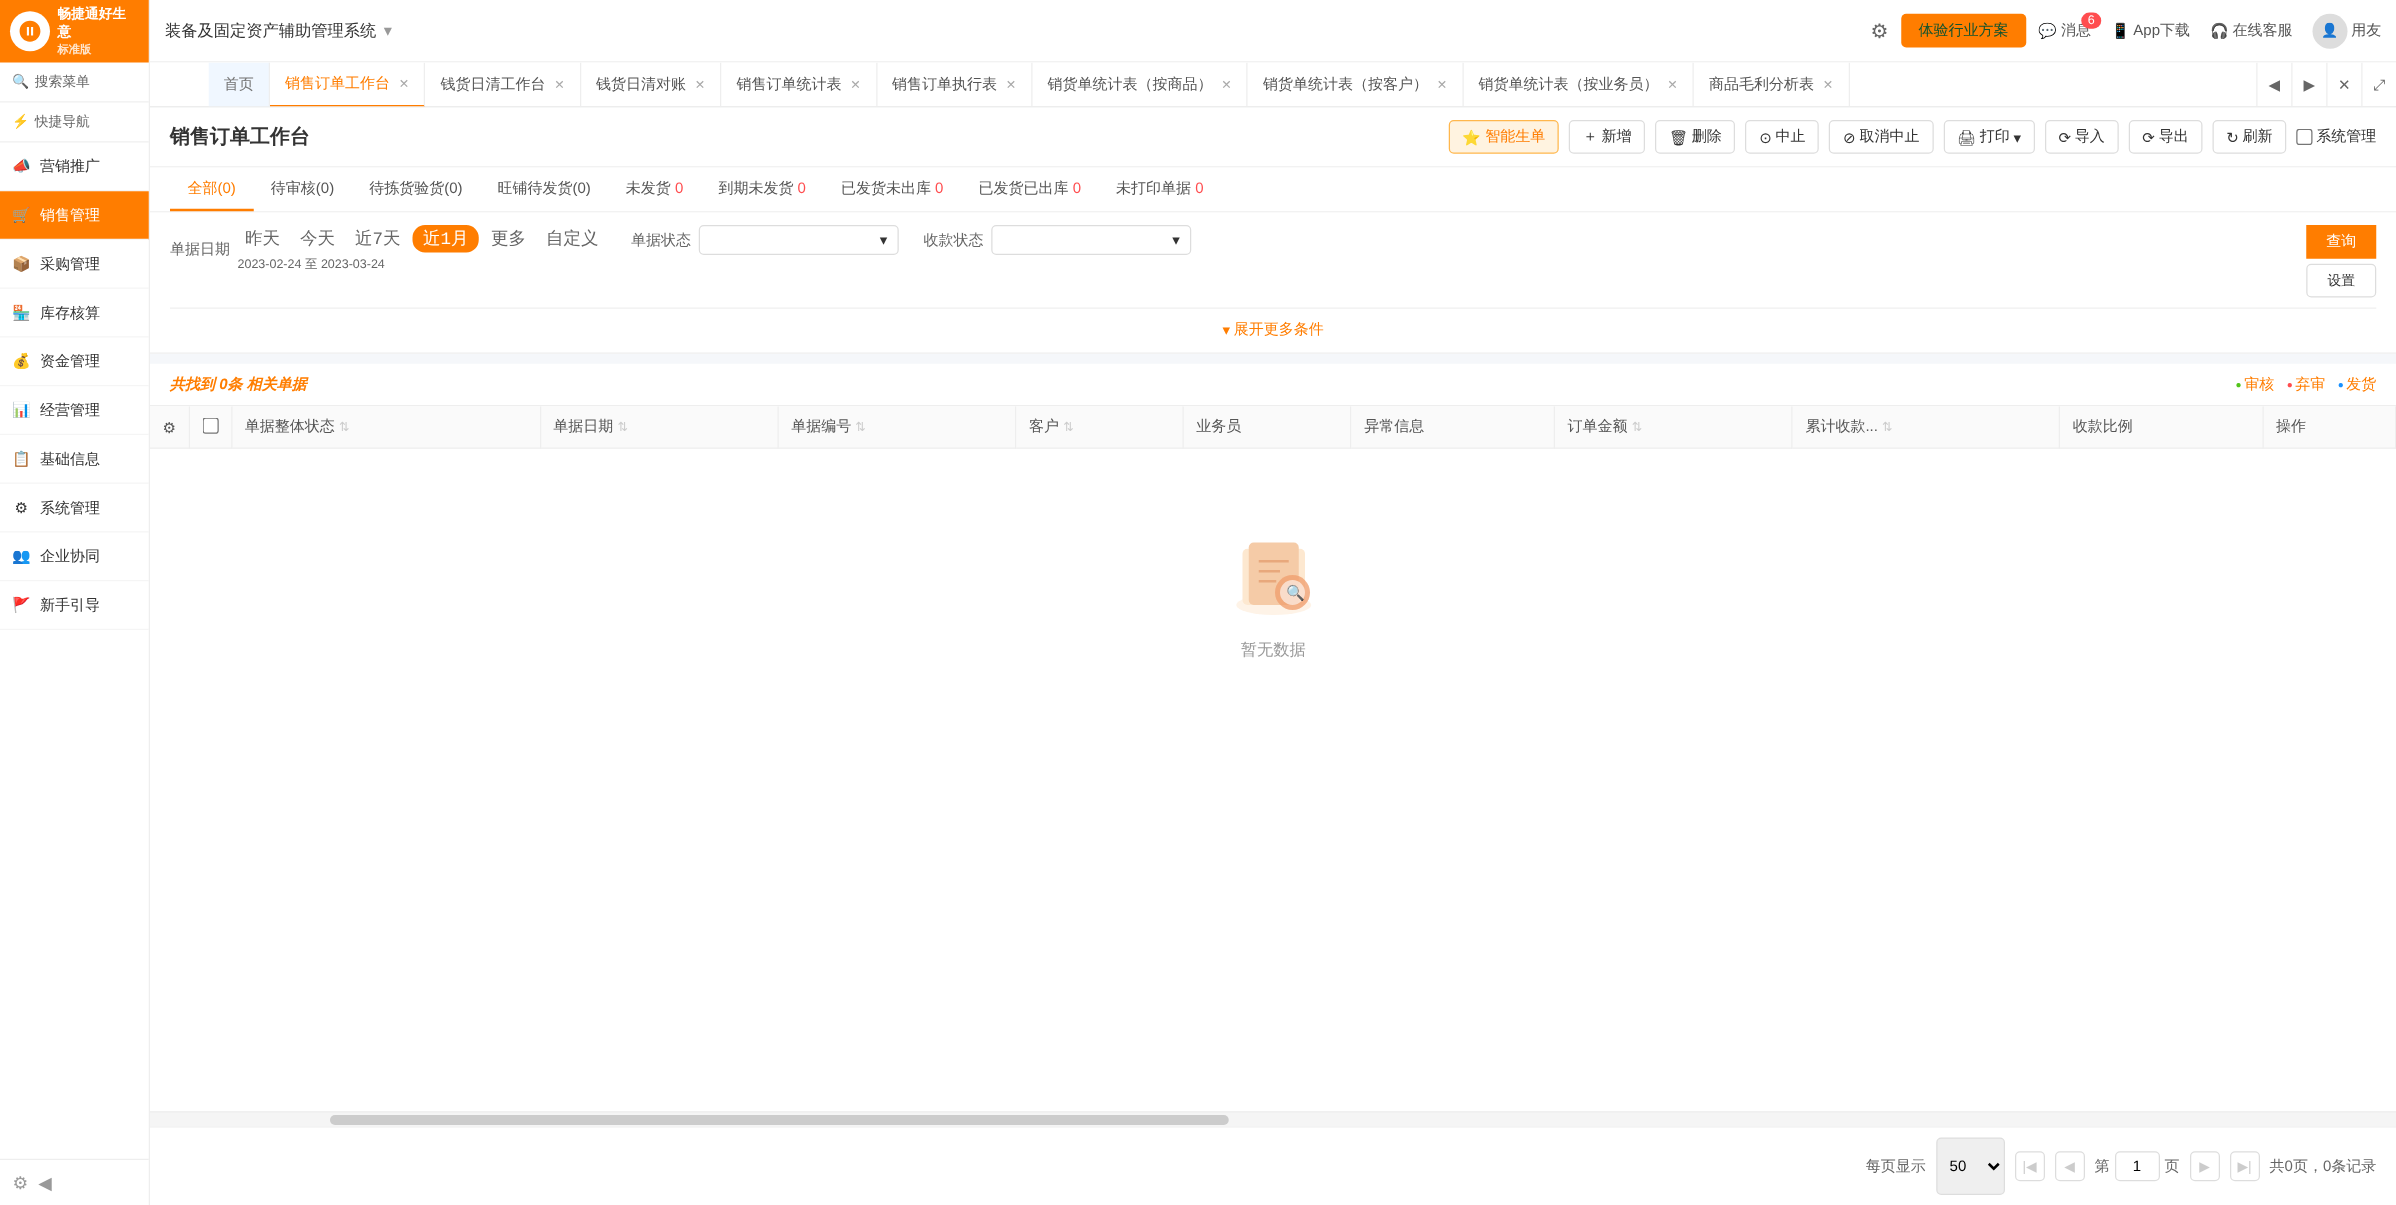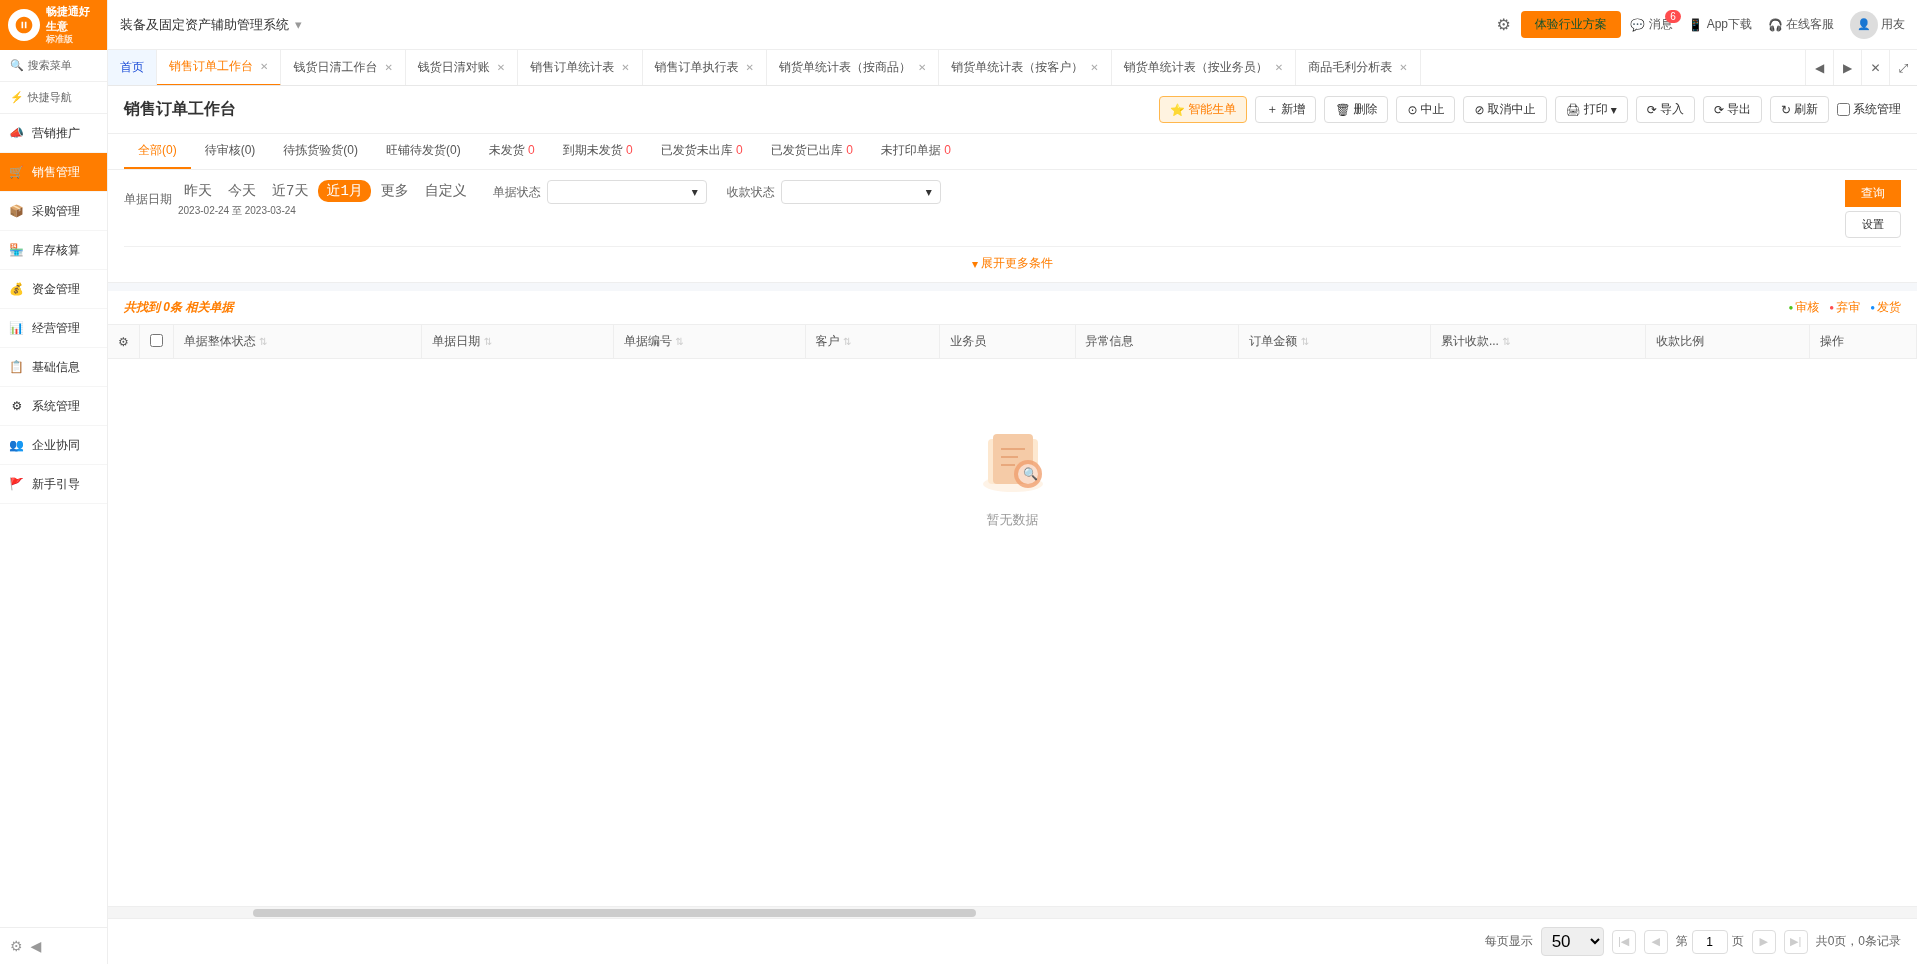--- a/index.html
+++ b/index.html
@@ -1,19 +1,19 @@
 <!DOCTYPE html>
 <html><head>
   <meta charset="utf-8">
   <style>
     * { box-sizing: border-box; margin: 0; padding: 0; }
     body { font-family: 'Microsoft YaHei', Arial, sans-serif; font-size: 12px; background: #f5f5f5; display: flex; height: 964px; overflow: hidden; }
 
     
-    .sidebar { width: 108px; background: #fff; display: flex; flex-direction: column; border-right: 1px solid #eee; flex-shrink: 0; }
+    .sidebar { width: 120px; background: #fff; display: flex; flex-direction: column; border-right: 1px solid #eee; flex-shrink: 0; }
     .sidebar-logo { background: #ff7d00; padding: 10px 8px; display: flex; align-items: center; gap: 6px; color: #fff; font-size: 13px; font-weight: bold; height: 50px; }
     .sidebar-logo-icon { width: 32px; height: 32px; background: #fff; border-radius: 50%; display: flex; align-items: center; justify-content: center; flex-shrink: 0; }
     .sidebar-logo-icon svg { width: 20px; height: 20px; }
     .sidebar-logo-text { font-size: 11px; line-height: 1.3; }
     .sidebar-logo-sub { font-size: 9px; color: rgba(255,255,255,0.8); }
     .sidebar-search { padding: 8px 10px; border-bottom: 1px solid #f0f0f0; display: flex; align-items: center; gap: 4px; cursor: pointer; color: #666; font-size: 11px; }
     .sidebar-nav-item { padding: 10px 8px; display: flex; align-items: center; gap: 6px; cursor: pointer; color: #333; font-size: 12px; border-bottom: 1px solid #f5f5f5; }
     .sidebar-nav-item.active { background: #ff7d00; color: #fff; }
     .sidebar-nav-item .nav-icon { width: 18px; height: 18px; flex-shrink: 0; display: flex; align-items: center; justify-content: center; }
     .sidebar-bottom { margin-top: auto; padding: 10px; display: flex; gap: 8px; border-top: 1px solid #eee; }
@@ -30,21 +30,21 @@
     .topbar-btn-orange { background: #ff7d00; color: #14532d; border: none; padding: 5px 14px; border-radius: 4px; cursor: pointer; font-size: 12px; }
     .topbar-actions { display: flex; align-items: center; gap: 16px; }
     .topbar-action-item { display: flex; align-items: center; gap: 3px; color: #555; font-size: 12px; cursor: pointer; position: relative; }
     .badge { background: #ff4d4f; color: #fff; border-radius: 8px; padding: 1px 5px; font-size: 10px; position: absolute; top: -6px; right: -8px; }
     .user-avatar { width: 28px; height: 28px; border-radius: 50%; background: #ddd; display: flex; align-items: center; justify-content: center; font-size: 11px; color: #666; }
 
     
     .tabbar { background: #fff; border-bottom: 1px solid #e8e8e8; display: flex; align-items: center; overflow: hidden; flex-shrink: 0; height: 36px; }
     .tab { padding: 0 12px; height: 36px; display: flex; align-items: center; gap: 5px; cursor: pointer; font-size: 12px; color: #555; white-space: nowrap; border-right: 1px solid #eee; flex-shrink: 0; }
     .tab.active { background: #fff; color: #ff7d00; border-bottom: 2px solid #ff7d00; }
-    .tab.home { background: #f0f7ff; color: #1d4ed8; }
+    .tab.home { background: #f0f7ff; color: #737373; margin-left: 47px; }
     .tab-close { color: #aaa; font-size: 10px; cursor: pointer; margin-left: 2px; }
     .tab-nav-btns { display: flex; align-items: center; margin-left: auto; flex-shrink: 0; }
     .tab-nav-btn { width: 28px; height: 36px; display: flex; align-items: center; justify-content: center; cursor: pointer; color: #666; border-left: 1px solid #eee; }
 
     
     .content { flex: 1; display: flex; flex-direction: column; overflow: hidden; background: #f5f7fa; }
 
     
     .page-header { background: #fff; padding: 10px 16px; display: flex; align-items: center; justify-content: space-between; border-bottom: 1px solid #eee; flex-shrink: 0; }
     .page-title { font-size: 16px; font-weight: bold; color: #333; }
@@ -91,21 +91,21 @@
     .checkbox-cell { width: 30px; text-align: center; }
     .settings-cell { width: 30px; text-align: center; color: #999; cursor: pointer; }
 
     
     .empty-state { display: flex; flex-direction: column; align-items: center; justify-content: center; padding: 60px 20px; color: #999; font-size: 13px; }
     .empty-icon { width: 100px; height: 80px; margin-bottom: 12px; }
 
     
     .pagination { padding: 8px 16px; display: flex; align-items: center; justify-content: flex-end; gap: 8px; border-top: 1px solid #eee; background: #fff; flex-shrink: 0; }
     .pagination-label { font-size: 12px; color: #666; }
-    .pagination-select { border: 1px solid #ddd; border-radius: 4px; padding: 3px 6px; font-size: 17px; }
+    .pagination-select { border: 1px solid #ddd; border-radius: 4px; padding: 14px 6px; font-size: 12px; }
     .pagination-btn { width: 24px; height: 24px; border: 1px solid #ddd; border-radius: 4px; display: flex; align-items: center; justify-content: center; cursor: pointer; color: #666; font-size: 11px; background: #fff; }
     .pagination-btn.disabled { color: #ccc; cursor: not-allowed; }
     .pagination-page { display: flex; align-items: center; gap: 4px; font-size: 12px; color: #666; }
     .pagination-page input { width: 36px; height: 24px; border: 1px solid #ddd; border-radius: 4px; text-align: center; font-size: 12px; }
 
     
     .scroll-track { height: 12px; background: #f5f5f5; border-top: 1px solid #eee; position: relative; }
     .scroll-thumb { height: 8px; background: #ccc; border-radius: 4px; width: 40%; position: absolute; left: 8%; top: 2px; }
 
     .search-fields-row { display: flex; align-items: flex-start; gap: 20px; }

